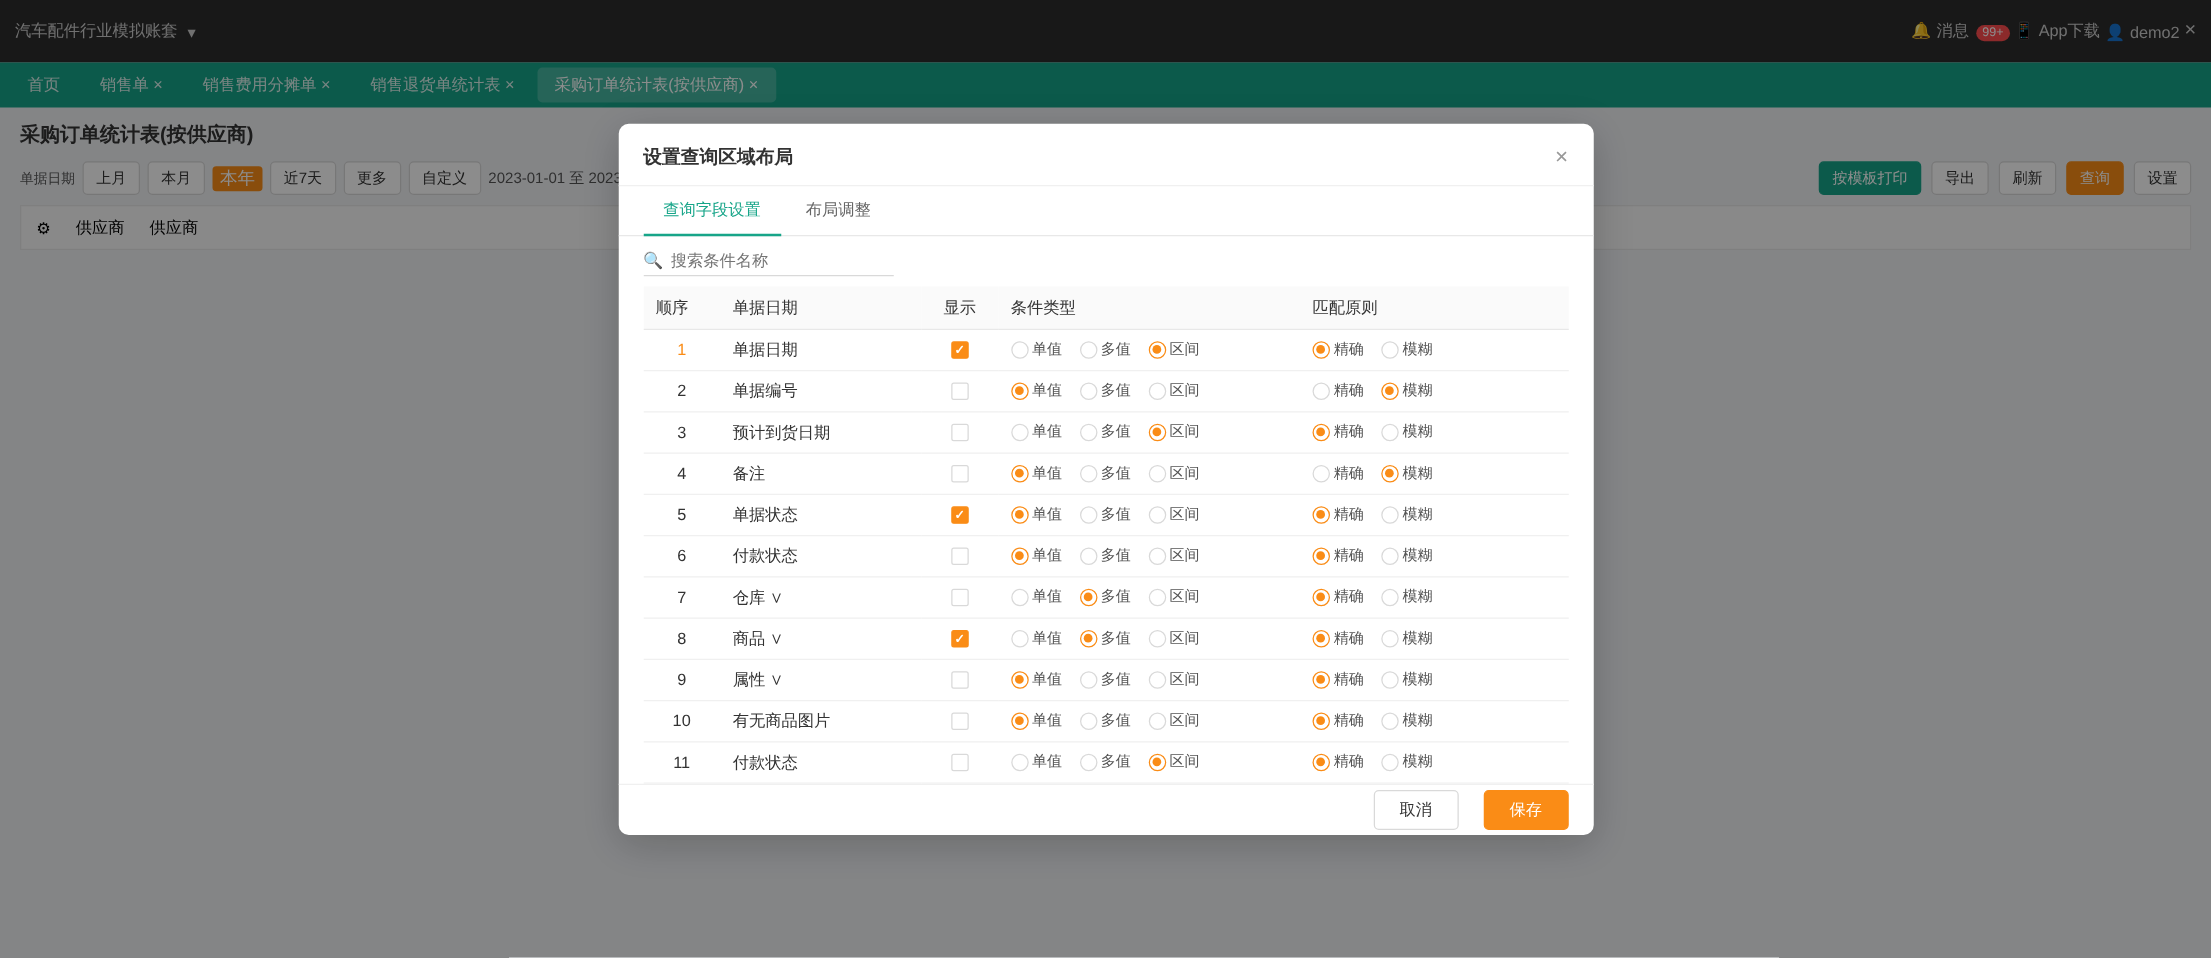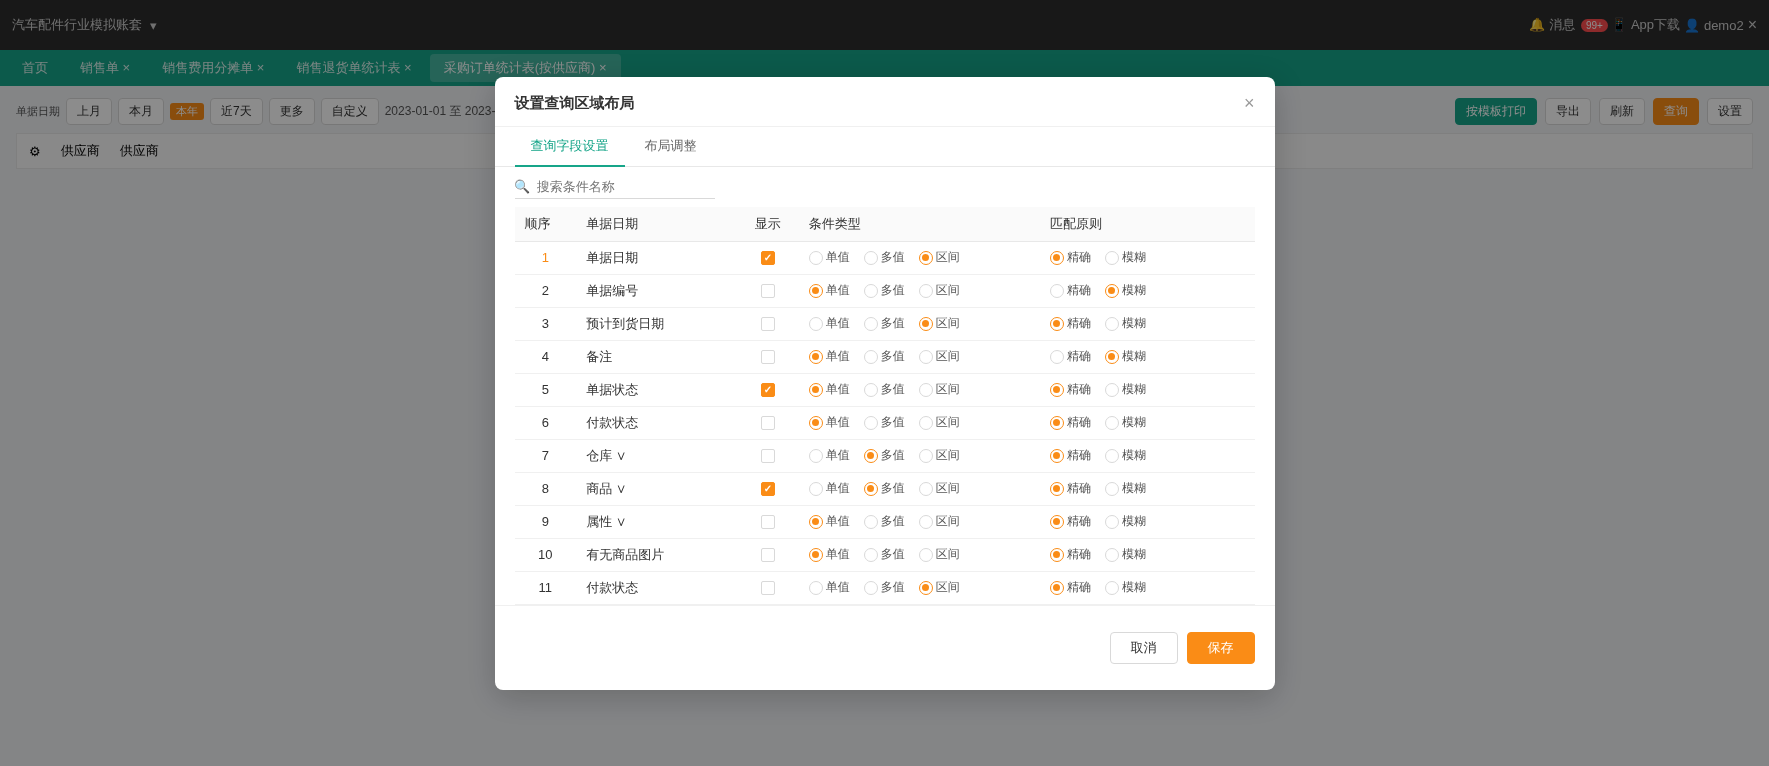--- a/index.html
+++ b/index.html
@@ -46,21 +46,21 @@
       padding: 4px 10px;
       border: 1px solid #d9d9d9;
       background: #fff;
       border-radius: 4px;
       cursor: pointer;
       font-size: 12px;
       color: #333;
     }
     .toolbar-btn.orange { background: #fa8c16; color: #fff; border-color: #fa8c16; }
     .toolbar-btn.primary { background: #17a589; color: #fff; border-color: #17a589; }
-    .date-badge { background: #fa8c16; color: #fff; border-radius: 3px; padding: 1px 6px; font-size: 11px; }
+    .date-badge { background: #fa8c16; color: #fff; border-radius: 3px; padding: 1px 6px; font-size: 14px; }
 
     
     .table-header {
       display: flex;
       align-items: center;
       background: #fafafa;
       border: 1px solid #e8e8e8;
       padding: 8px 12px;
       gap: 20px;
     }
@@ -235,25 +235,25 @@
 
     
     .match-group {
       display: flex;
       align-items: center;
       gap: 14px;
     }
 
     
     .dialog-footer {
-      padding: 26px 20px;
+      padding: 4px 20px;
       display: flex;
       align-items: center;
       justify-content: flex-end;
-      gap: 9px;
+      gap: 20px;
       border-top: 1px solid #f0f0f0;
     }
     .btn-cancel {
       padding: 6px 20px;
       border: 1px solid #d9d9d9;
       background: #fff;
       border-radius: 4px;
       cursor: pointer;
       font-size: 13px;
       color: #333;
@@ -326,20 +326,21 @@
 
   <div class="teal-nav">
     <div class="teal-tab">首页</div>
     <div class="teal-tab">销售单 ×</div>
     <div class="teal-tab">销售费用分摊单 ×</div>
     <div class="teal-tab">销售退货单统计表 ×</div>
     <div class="teal-tab active">采购订单统计表(按供应商) ×</div>
   </div>
 
   <div class="main-content">
+    <div class="page-title">采购订单统计表(按供应商)</div>
 
     <div class="toolbar">
       <div style="display:flex;align-items:center;gap:6px;">
         <span style="font-size:11px;color:#555;">单据日期</span>
         <button class="toolbar-btn">上月</button>
         <button class="toolbar-btn">本月</button>
         <span class="date-badge">本年</span>
         <button class="toolbar-btn">近7天</button>
         <button class="toolbar-btn">更多</button>
         <button class="toolbar-btn">自定义</button>

